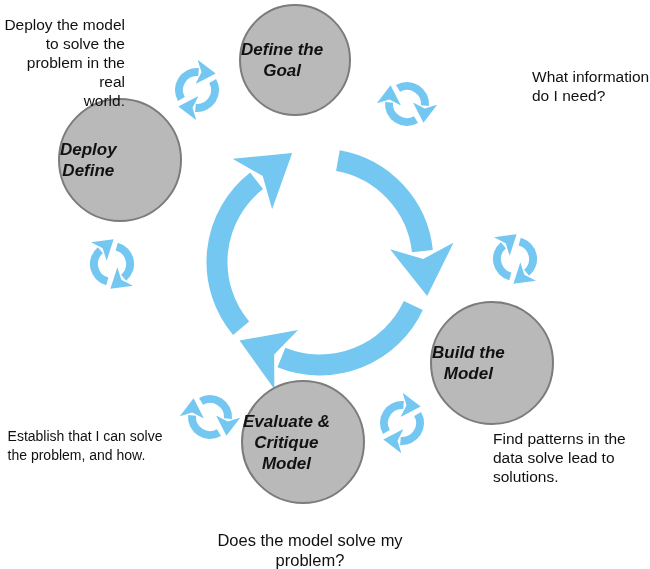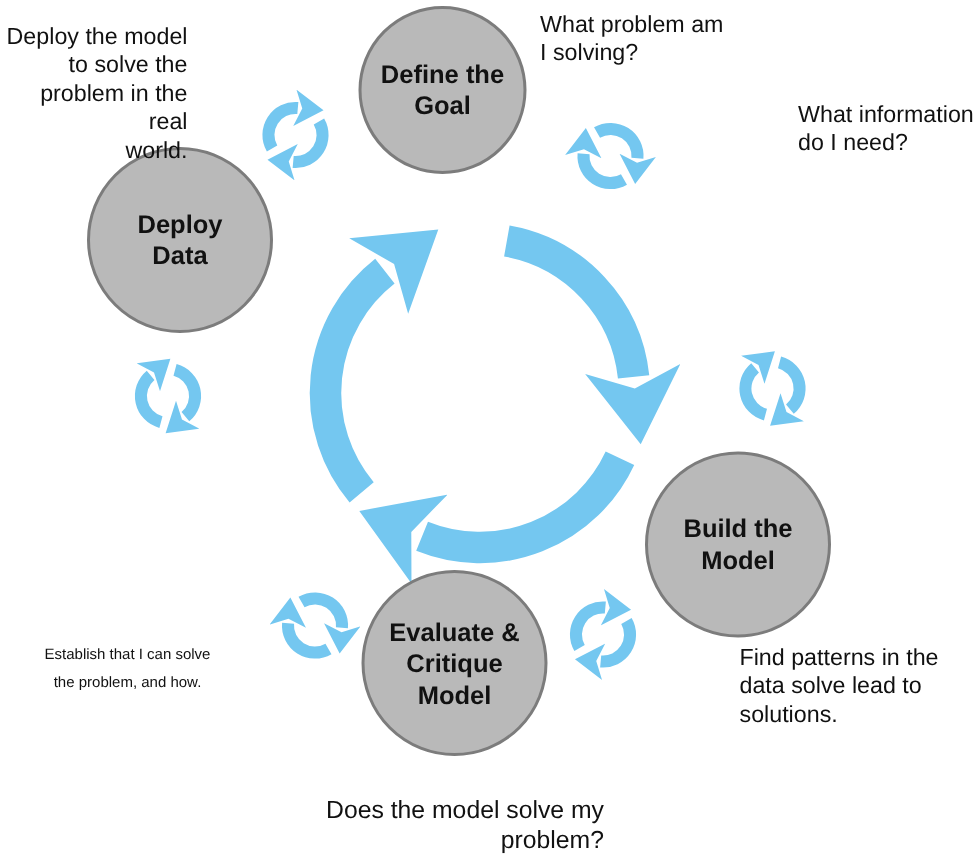--- a/index.html
+++ b/index.html
@@ -22,22 +22,23 @@
   .center-arc{stroke-width:21;}
   .icon-arc{stroke-width:8;}
   .ah{fill:var(--arrow);stroke:none;}
 
   .node{
     position:absolute;
     border-radius:50%;
     background:var(--node-fill);
     border:2px solid var(--node-border);
     box-sizing:border-box;
-    display:flex;align-items:center;justify-content:center;
+    display:flex;align-items:center;justify-content:flex-start;
     text-align:center;
+    font-style:italic;
   }
   .nl{
     white-space:pre-line;
     font-weight:bold;
     font-size:17px;line-height:21px;
     color:var(--ink);
   }
   .n-define  {left:239px;top:4px;  width:112px;height:112px;}
   .n-collect {left:428px;top:103px;width:124px;height:124px;}
   .n-build   {left:430px;top:301px;width:124px;height:124px;}
@@ -47,22 +48,22 @@
 
   .note{
     position:absolute;
     white-space:pre-line;
     font-size:15.5px;line-height:19px;
     color:var(--ink);
   }
   .note-define   {left:360px;top:7px;}
   .note-collect  {left:532px;top:67px;}
   .note-build    {left:493px;top:429px;}
-  .note-does     {left:310px;top:530px;text-align:right;transform:translateX(-50%);font-size:16.5px;line-height:20px;}
-  .note-establish{left:85px;top:427px;text-align:center;transform:translateX(-50%);font-size:10px;}
+  .note-does     {left:310px;top:530px;text-align:center;transform:translateX(-50%);font-size:16.5px;line-height:20px;}
+  .note-establish{left:85px;top:427px;transform:translateX(-50%);font-size:14px;}
   .note-deploy   {right:525px;top:15px;text-align:right;}
 </style>
 </head>
 <body>
 
 <div class="canvas">
 
   <svg class="arrows" width="650" height="569" viewBox="0 0 650 569">
     <defs>
       <marker id="ah" markerWidth="2.45" markerHeight="3.05" refX="0.25" refY="1.52" orient="auto" markerUnits="strokeWidth">
@@ -96,25 +97,23 @@
     <span class="nl">Build the
 Model</span>
   </div>
   <div class="node n-evaluate">
     <span class="nl">Evaluate &amp;
 Critique
 Model</span>
   </div>
   <div class="node n-deploy">
     <span class="nl">Deploy
-Data</span>
+Define</span>
   </div>
 
-  <div class="note note-define">What problem am
-I solving?</div>
   <div class="note note-collect">What information
 do I need?</div>
   <div class="note note-build">Find patterns in the
 data solve lead to
 solutions.</div>
   <div class="note note-does">Does the model solve my
 problem?</div>
   <div class="note note-establish">Establish that I can solve
 the problem, and how.</div>
   <div class="note note-deploy">Deploy the model

